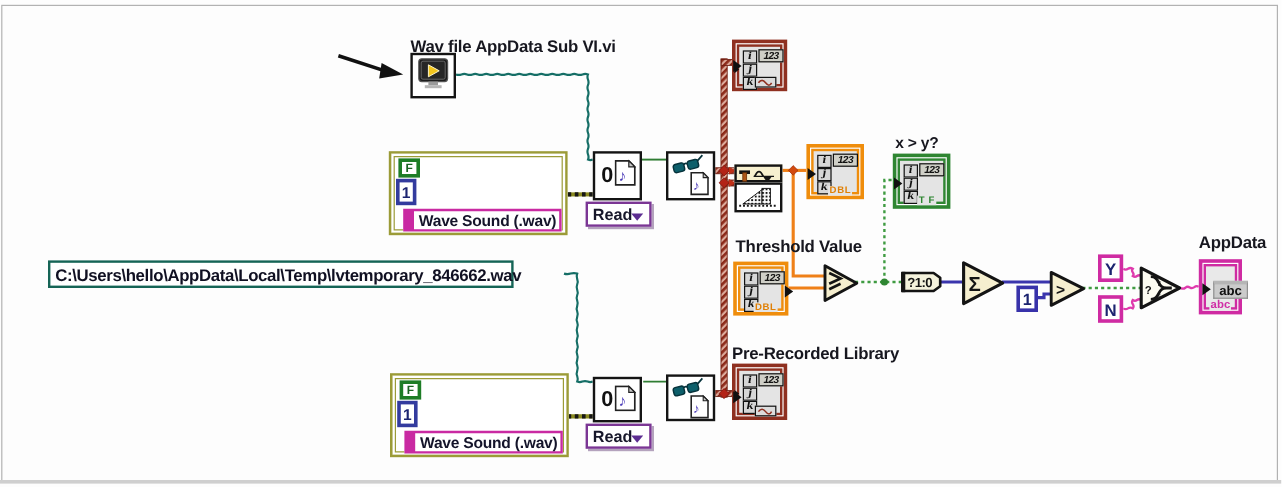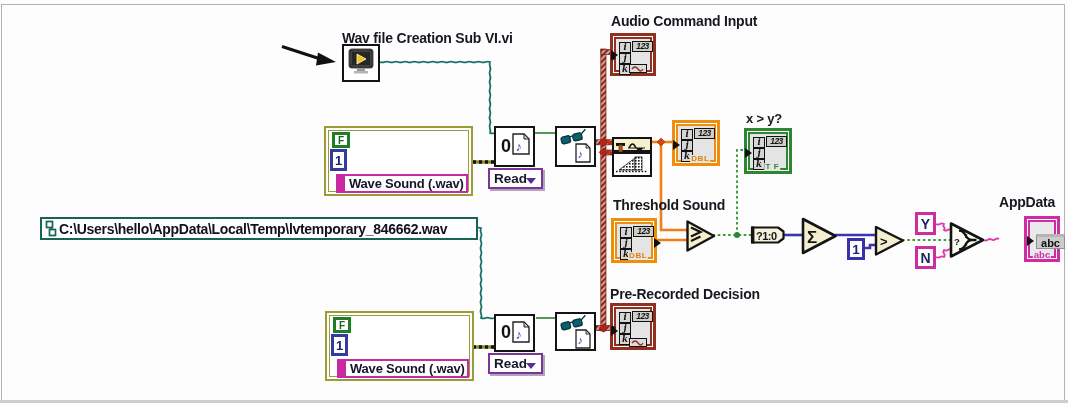--- a/index.html
+++ b/index.html
@@ -58,21 +58,21 @@
   .cl-orange .inner{border-color:#ef8d0c;}
   .cl-green{border:3px solid #2f8632;}
   .cl-green .inner{border-color:#2f8632;}
   .cl-pink{border:3px solid #cf2ba2;}
   .cl-pink .inner{border-color:#cf2ba2;}
   #audiocl{left:610px;top:33px;width:46px;height:43px;}
   #ccvcl{left:672px;top:120px;width:48px;height:46px;}
   #xycl{left:744px;top:128px;width:48px;height:46px;}
   #thrcl{left:611px;top:218px;width:46px;height:45px;}
   #prereccl{left:610px;top:303px;width:46px;height:47px;}
-  #deccl{left:999px;top:216px;width:36px;height:46px;margin-left:25px;}
+  #deccl{left:999px;top:216px;width:36px;height:46px;}
   .ijk{position:absolute;left:3px;width:10px;height:9px;border:1px solid #111;background:#d6d6d6;
        font-family:"DejaVu Serif",serif;font-style:italic;font-weight:bold;font-size:8.5px;color:#111;
        text-align:center;line-height:9px;overflow:hidden;}
   .ijk.i{top:3px;} .ijk.j{top:14px;} .ijk.k{top:25px;}
   .n123{position:absolute;left:16px;top:2px;width:19px;height:9px;border:1px solid #111;background:#cfcfc7;
        font-weight:bold;font-style:italic;font-size:8.5px;color:#111;letter-spacing:-0.5px;
        display:flex;align-items:center;justify-content:center;line-height:1;}
   .typetag{position:absolute;bottom:-3px;left:62%;transform:translateX(-50%);font-weight:bold;font-size:8px;
        padding:0 1px;line-height:8px;letter-spacing:0.5px;white-space:nowrap;margin-top:16px;}
   .cl-orange .typetag{color:#e08006;background:#e4e4e4;}
@@ -91,21 +91,21 @@
        color:#d02fa6;background:#e9e9e9;padding:0 1px;line-height:9px;}
   
   .bconst{position:absolute;z-index:2;background:#fff;border:3px solid #3832aa;display:flex;align-items:center;justify-content:center;
        font-weight:bold;font-size:13.5px;color:#1c2470;box-sizing:border-box;}
   #one{left:847px;top:238px;width:18px;height:22px;}
   .pconst{position:absolute;z-index:2;background:#fff;border:3px solid #cf2ba2;display:flex;align-items:center;justify-content:center;
        font-weight:bold;font-size:14px;color:#1c2470;box-sizing:border-box;}
   #yconst{left:915px;top:212px;width:21px;height:23px;}
   #nconst{left:915px;top:246px;width:21px;height:23px;}
   
-  #pathconst{left:40px;top:217px;width:438px;height:23px;background:#fff;border:2px solid #156456;
+  #pathconst{left:40px;top:217px;width:388px;height:23px;background:#fff;border:2px solid #156456;
        display:flex;align-items:center;box-sizing:border-box;padding-left:3px;}
   #pathconst .ptxt{font-weight:bold;font-size:14px;color:#101022;white-space:nowrap;letter-spacing:-0.3px;padding-left:1px;}
   svg text{font-family:"Liberation Sans",sans-serif;}
 </style>
 </head>
 <body>
 
 <div id="stage">
   <div id="frame"></div>
   <div id="bottomband"></div>
@@ -177,25 +177,24 @@
       <path class="wavy" d="M936,257 Q938.0,258.3 940.0,257.0 Q942.0,255.7 944.0,257.0 Q945.3,255.3 944.0,253.5 Q942.7,251.8 944.0,250.0 Q945.8,251.3 947.5,250.0 Q949.3,248.7 951.0,250.0"></path>
       <path class="wavy" d="M984,240 Q986.0,241.2 987.8,239.8 Q989.5,238.3 991.5,239.5 Q993.5,240.7 995.3,239.3 Q997.0,237.8 999.0,239.0"></path>
     </g>
 
     <g>
       <path d="M282,46.5 L322,59.5" stroke="#111" stroke-width="3" fill="none"></path>
       <path d="M318,52.5 L336,62 L316,65.5 Z" fill="#111"></path>
     </g>
   </svg>
 
-  <span class="lbl" style="left:342px;top:30px;">Wav file Creation Sub VI.vi</span>
-  <span class="lbl" style="left:611px;top:13px;">Audio Command Input</span>
+  <span class="lbl" style="left:342px;top:30px;">Wav file AppData Sub VI.vi</span>
   <span class="lbl" style="left:746px;top:111px;font-size:13px;">x &gt; y?</span>
-  <span class="lbl" style="left:613px;top:197px;">Threshold Sound</span>
-  <span class="lbl" style="left:610px;top:286px;">Pre-Recorded Decision</span>
+  <span class="lbl" style="left:613px;top:197px;">Threshold Value</span>
+  <span class="lbl" style="left:610px;top:286px;">Pre-Recorded Library</span>
   <span class="lbl" style="left:999px;top:194px;">AppData</span>
 
   <div id="subvi" class="node">
     <svg width="34" height="34">
       <rect x="5" y="3" width="24" height="19" rx="2.5" fill="#1d1d1d" stroke="#555" stroke-width="1"></rect>
       <rect x="7" y="5" width="20" height="15" rx="1.5" fill="#262626" stroke="#6a6a6a" stroke-width="0.8"></rect>
       <path d="M13,8 L13,18 L22,13 Z" fill="#f2c51d" stroke="#fff8d0" stroke-width="0.8"></path>
       <rect x="13" y="22" width="8" height="3" fill="#9a9a9a"></rect>
       <rect x="10" y="25" width="14" height="2.5" fill="#b5b5b5"></rect>
     </svg>

